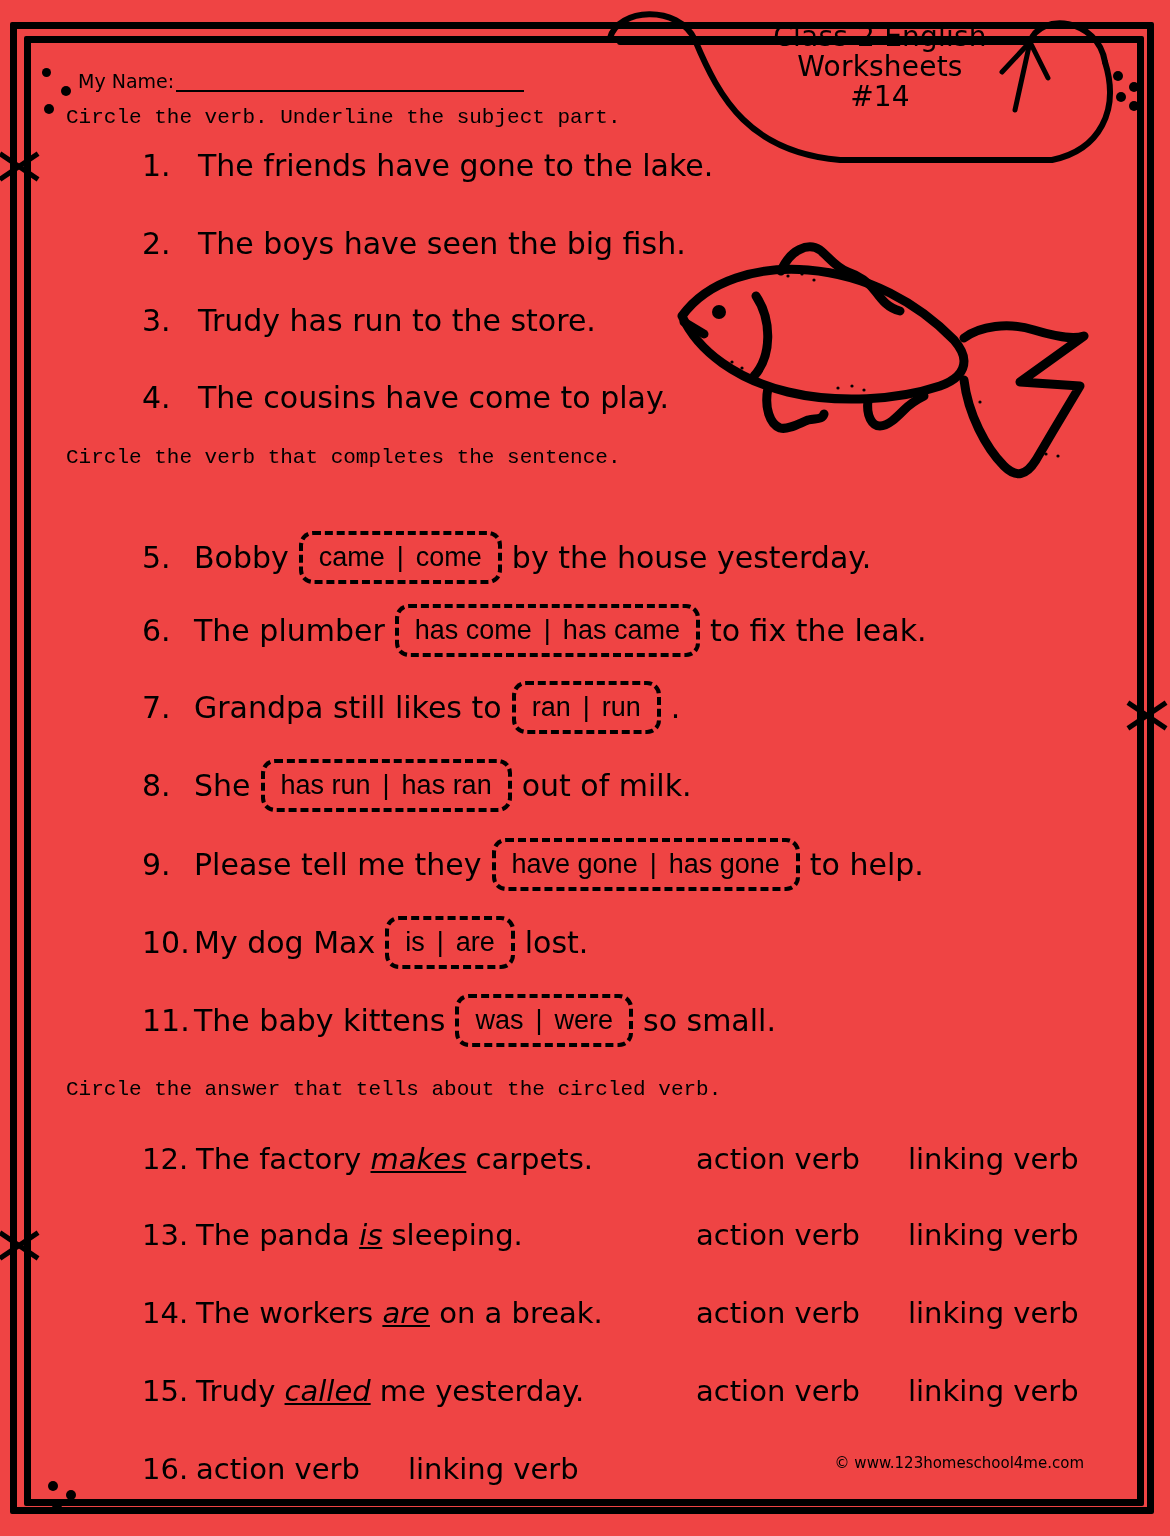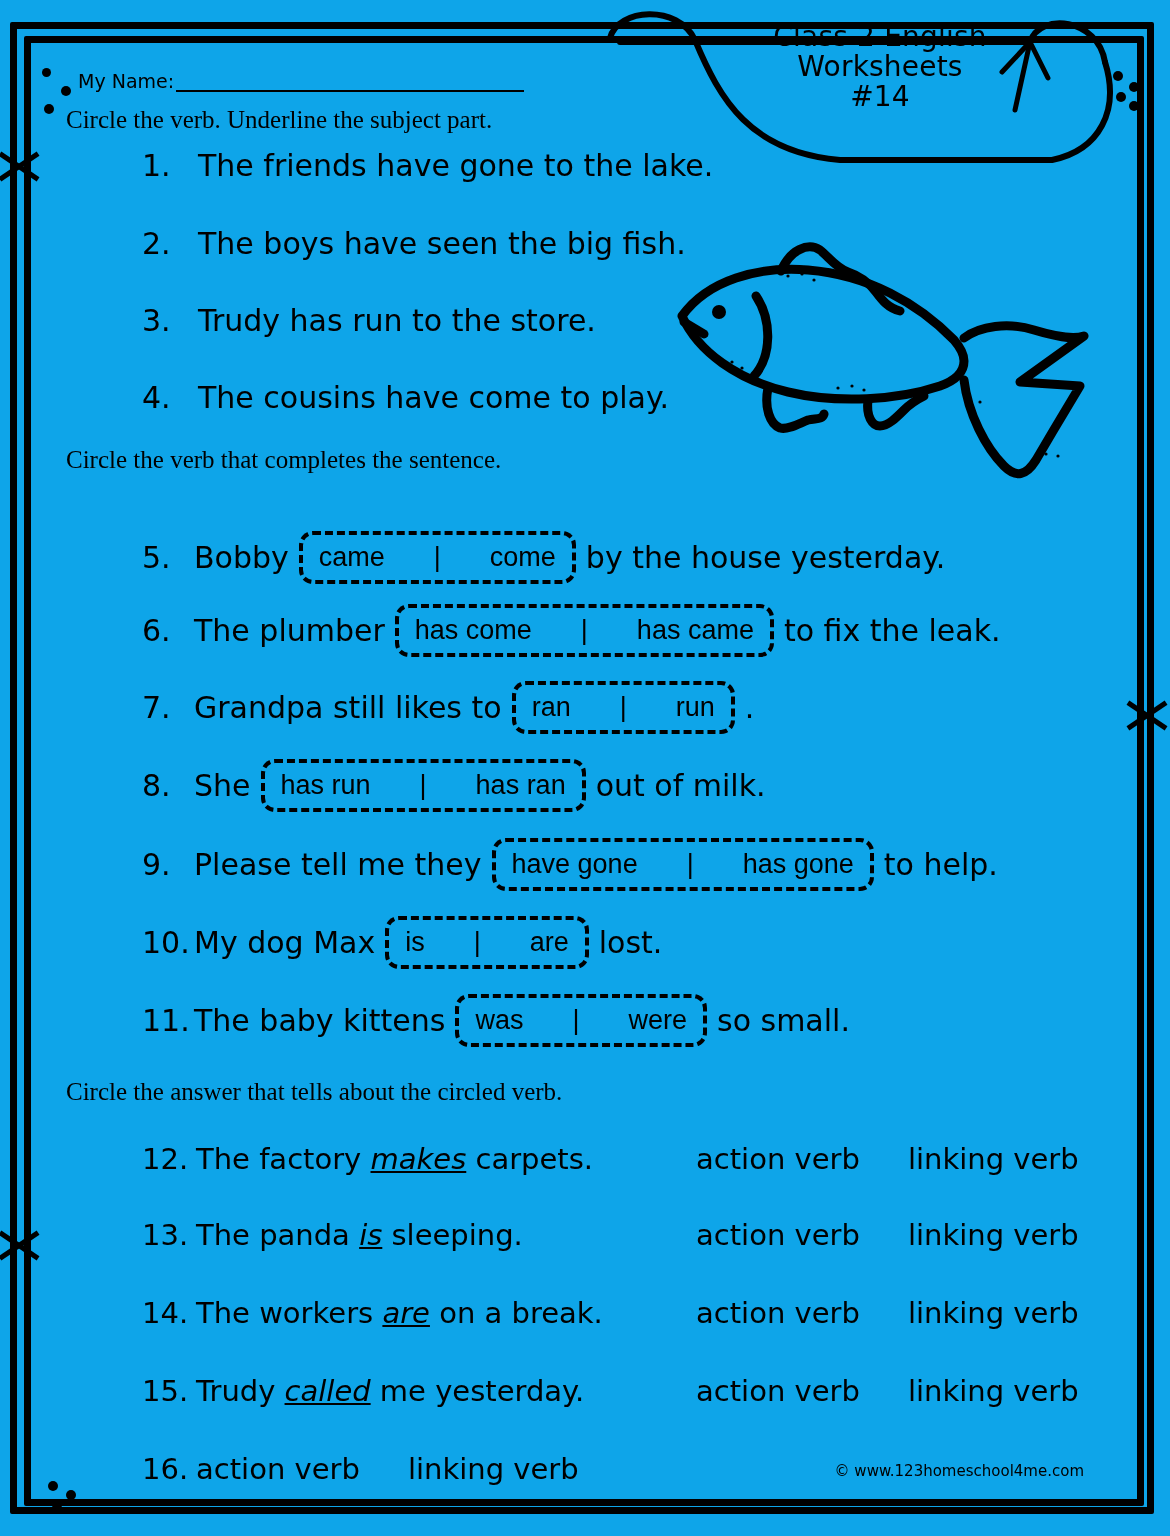--- a/index.html
+++ b/index.html
@@ -12,21 +12,21 @@
     overflow: hidden;
     position: relative;
   }
 
   
   #page {
     position: absolute;
     left: 0; top: 0;
     width: 1170px;
     height: 1536px;
-    background: #0ea5e9;
+    background: #ef4444;
   }
 
   .border-outer {
     position: absolute;
     left: 10px;  top: 22px;
     width: 1144px; height: 1492px;
     border: 7px solid #000;
     border-radius: 2px;
   }
   .border-inner {
@@ -99,22 +99,22 @@
   .name-line {
     width: 348px;
     border-bottom: 2.5px solid #000;
     margin-left: 2px;
     height: 18px;
   }
 
   .instruction {
     position: absolute;
     left: 22px;
-    font-family: Liberation Serif, serif;
-    font-size: 25px;
+    font-family: Liberation Mono, monospace;
+    font-size: 21px;
     white-space: nowrap;
     color: #000;
   }
   #inst1 { top: 50px; }
   #inst2 { top: 390px; }
   #inst3 { top: 1022px; }
 
   
   .secA-row {
     position: absolute;
@@ -147,21 +147,20 @@
     align-items: center;
     justify-content: center;
     border: 4px dashed #000;
     border-radius: 14px;
     padding: 7px 16px;
     margin: 0 10px;
     font-family: "Liberation Sans", sans-serif;
     font-size: 27px;
     line-height: 1.15;
     color: #000;
-    gap: 37px;
   }
   .choice-box .sep {
     display: inline-block;
     padding: 0 12px;
     font-size: 27px;
   }
 
   
   .secC-row {
     position: absolute;
@@ -180,21 +179,20 @@
   .secC-row .opt-linking { width: 210px; display: inline-block; }
 
   .footer-credit {
     position: absolute;
     left: 0; top: 1398px;
     width: 1040px;
     text-align: right;
     font-family: "DejaVu Sans", sans-serif;
     font-size: 15px;
     color: #000;
-    margin-top: 8px;
   }
 
   
   #fish {
     position: absolute;
     left: 668px; top: 228px;
     width: 432px; height: 252px;
   }
   #fish svg { display: block; }
 </style>

